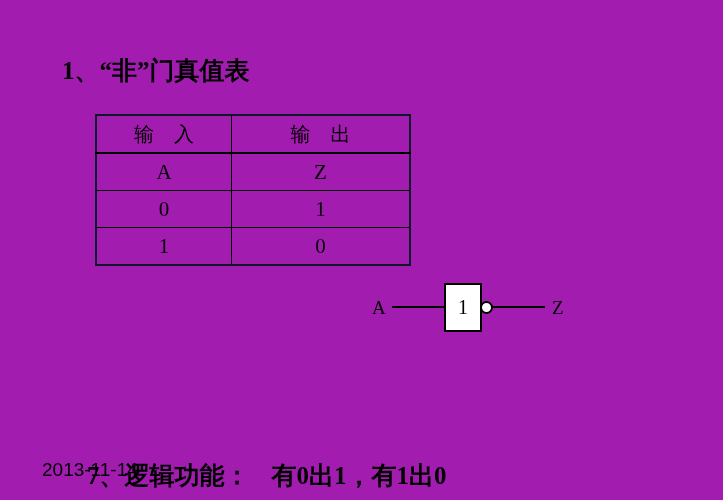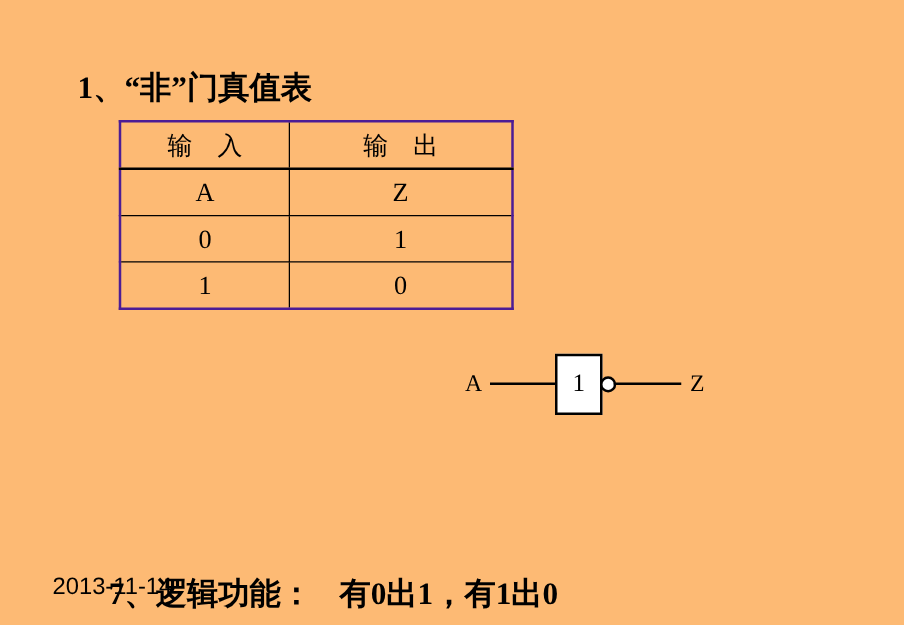--- a/index.html
+++ b/index.html
@@ -11,42 +11,42 @@
     height: 500px;
     background: #ffffff;
     color: #000000;
     font-family: "Liberation Serif", "DejaVu Serif", serif;
     position: relative;
     overflow: hidden;
   }
   .slide {
     position: absolute;
     inset: 0;
-    background: #fdba74;
+    background: #a21caf;
   }
   .heading {
     position: absolute;
     font-weight: bold;
     font-size: 25px;
     white-space: pre;
     line-height: 1.15;
   }
   #heading1 { left: 62px;  top: 57px; }
   #heading2 { left: 55px;  top: 292px; }
   #heading3 { left: 62px;  top: 366px; }
   #heading4 { left: 62px;  top: 433px; }
 
   
   table.truth {
     position: absolute;
     left: 95px;
-    top: 96px;
+    top: 114px;
     border-collapse: collapse;
     table-layout: fixed;
-    border: 2px solid #4c1d95;
+    border: 2px solid #0f172a;
   }
   table.truth td {
     border: 1px solid #000;
     text-align: center;
     vertical-align: middle;
     height: 36px;
     padding: 0;
     font-size: 21px;
   }
   table.truth tr.hdr td {

